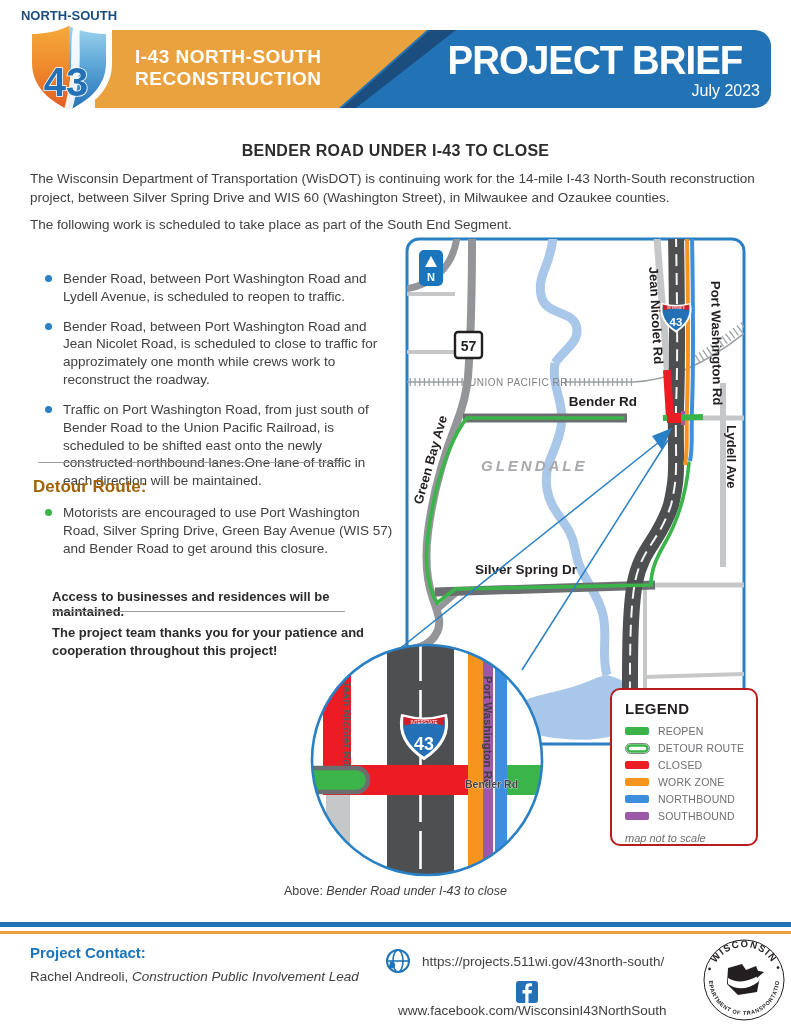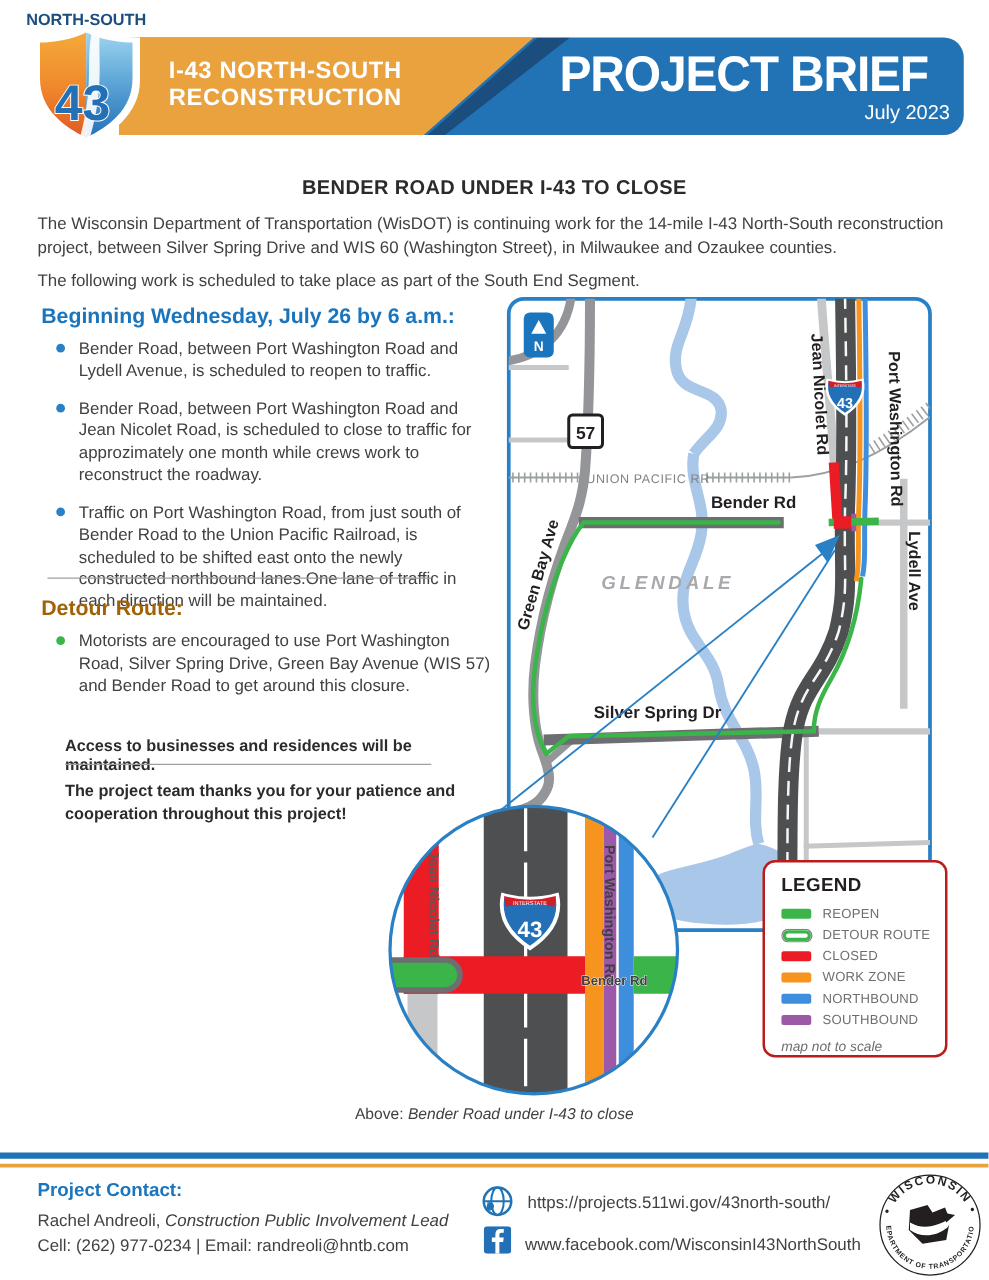--- a/index.html
+++ b/index.html
@@ -58,21 +58,21 @@
   .caption .i { font-style:italic; }
 
   
   .bar-blue { position:absolute; left:0; top:922px; width:791px; height:5px; background:#2173B5; }
   .bar-orange { position:absolute; left:0; top:931px; width:791px; height:3px; background:#E9A23D; }
   .contact-head { position:absolute; left:30px; top:944px; font-weight:bold; font-size:15px; color:#1B75BC; }
   .contact-name { position:absolute; left:30px; top:969px; font-size:13.5px; }
   .contact-name .i { font-style:italic; }
   .contact-cell { position:absolute; left:30px; top:989px; font-size:13.5px; }
   .link-row1 { position:absolute; left:385px; top:948px; display:flex; align-items:center; }
-  .link-row2 { position:absolute; left:387px; top:981px; display:flex; align-items:flex-end; }
+  .link-row2 { position:absolute; left:387px; top:981px; display:flex; align-items:center;flex-direction:column; }
   .link-text { font-size:13.5px; color:#414042; margin-left:11px; }
   .seal { position:absolute; left:702px; top:938px; width:84px; height:84px; }
 
   svg text { font-family:"Liberation Sans","DejaVu Sans",sans-serif; }
 </style>
 </head>
 <body>
 
 <div class="page">
 
@@ -104,21 +104,20 @@
     <path d="M55 20 C67 26 82 28 92 28 L92 57 C92 82 72 96 55 104 L55 20 Z" fill="url(#water)"></path>
     <path d="M60 18 C54 40 62 60 50 104 L58 104 C70 64 64 38 66 20 Z" fill="#fff" opacity=".9"></path>
     <text x="55" y="14" text-anchor="middle" font-size="13" font-weight="bold" fill="#1B4E7F">NORTH-SOUTH</text>
     <text x="52" y="90" text-anchor="middle" font-size="40" font-weight="bold" fill="#2470B6" stroke="#fff" stroke-width="1.5" paint-order="stroke">43</text>
   </svg>
 
   <div class="headline">BENDER ROAD UNDER I-43 TO CLOSE</div>
   <div class="para1">The Wisconsin Department of Transportation (WisDOT) is continuing work for the 14-mile I-43 North-South reconstruction project, between Silver Spring Drive and WIS 60 (Washington Street), in Milwaukee and Ozaukee counties.</div>
   <div class="para2">The following work is scheduled to take place as part of the South End Segment.</div>
 
-  <div class="sec-head-blue">Beginning Wednesday, July 26 by 6 a.m.:</div>
   <div class="bullets">
     <div class="bullet">
       <span class="dot"></span>
       <span>Bender Road, between Port Washington Road and Lydell Avenue, is scheduled to reopen to traffic.</span>
     </div>
     <div class="bullet">
       <span class="dot"></span>
       <span>Bender Road, between Port Washington Road and Jean Nicolet Road, is scheduled to close to traffic for approzimately one month while crews work to reconstruct the roadway.</span>
     </div>
     <div class="bullet">
@@ -313,21 +312,20 @@
     <span class="b">Above:</span><span class="i"> Bender Road under I-43 to close</span>
   </div>
 
   <div class="bar-blue"></div>
   <div class="bar-orange"></div>
 
   <div class="contact-head">Project Contact:</div>
   <div class="contact-name">
     <span>Rachel Andreoli, </span><span class="i">Construction Public Involvement Lead</span>
   </div>
-  <div class="contact-cell">Cell: (262) 977-0234  | Email: randreoli@hntb.com</div>
 
   <div class="link-row1">
     <svg width="26" height="26" viewBox="0 0 26 26">
       <circle cx="13" cy="13" r="11" fill="none" stroke="#2173B5" stroke-width="2"></circle>
       <ellipse cx="13" cy="13" rx="5" ry="11" fill="none" stroke="#2173B5" stroke-width="1.6"></ellipse>
       <line x1="2" y1="13" x2="24" y2="13" stroke="#2173B5" stroke-width="1.6"></line>
       <path d="M5,14 C8,13 11,15 10,18 C9,21 6,21 4,19 Z" fill="#2173B5"></path>
     </svg>
     <span class="link-text">https://projects.511wi.gov/43north-south/</span>
   </div>

